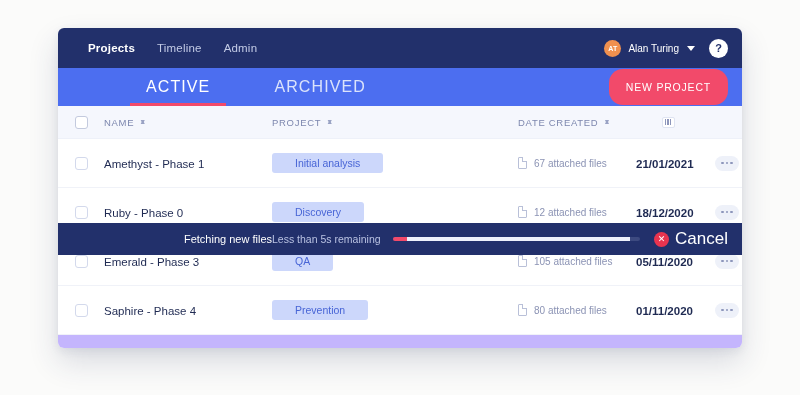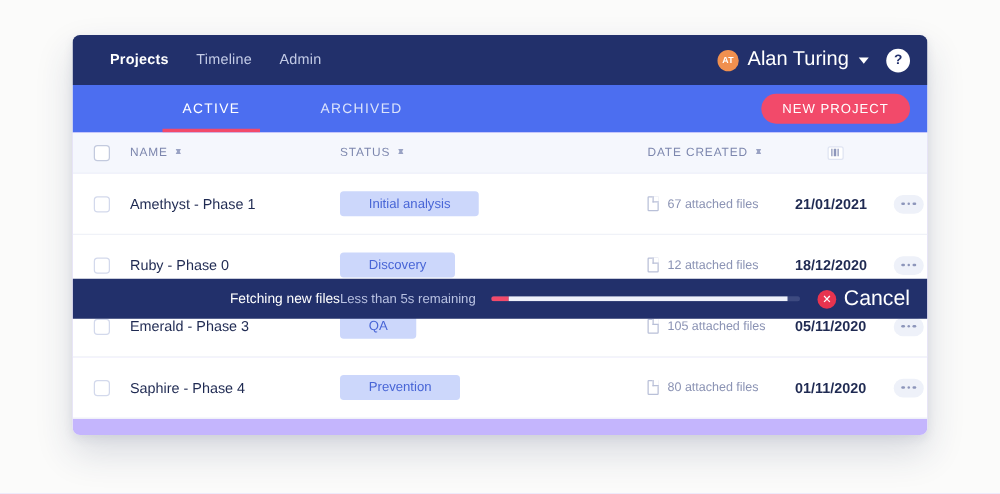--- a/index.html
+++ b/index.html
@@ -76,21 +76,21 @@
     color: #ffffff;
     font-size: 7px;
     font-weight: bold;
     display: flex;
     align-items: center;
     justify-content: center;
     letter-spacing: 0.3px;
   }
   .user-name {
     color: #ffffff;
-    font-size: 16px;
+    font-size: 10px;
     white-space: nowrap;
   }
   .caret {
     width: 0; height: 0;
     border-left: 4px solid transparent;
     border-right: 4px solid transparent;
     border-top: 5px solid #ffffff;
     margin-left: 1px;
     cursor: pointer;
   }
@@ -116,21 +116,21 @@
     display: flex;
     align-items: stretch;
     position: relative;
     padding-left: 72px;
     box-sizing: border-box;
   }
   .tab {
     display: flex;
     align-items: center;
     color: #dbe3fb;
-    font-size: 11px;
+    font-size: 16px;
     letter-spacing: 1.1px;
     padding: 0 16px;
     position: relative;
     cursor: pointer;
     white-space: nowrap;
   }
   .tab.active { color: #ffffff; }
   .tab.active::after {
     content: "";
     position: absolute;
@@ -142,21 +142,21 @@
 
   .new-project-btn {
     position: absolute;
     right: 14px;
     top: 50%;
     transform: translateY(-50%);
     background: #f24a6a;
     color: #ffffff;
     border: none;
     border-radius: 14px;
-    height: 24px;
+    height: 36px;
     padding: 0 17px;
     font-size: 10.5px;
     letter-spacing: 0.8px;
     font-family: "Liberation Sans", sans-serif;
     cursor: pointer;
     white-space: nowrap;
   }
 
   
   .table-wrap {
@@ -403,21 +403,21 @@
           <div class="checkbox head"></div>
         </div>
         <div class="col-name">
           <div class="th">
             <span>NAME</span>
             <span class="sort-icon">▲<br>▼</span>
           </div>
         </div>
         <div class="col-status">
           <div class="th">
-            <span>STATUS</span>
+            <span>PROJECT</span>
             <span class="sort-icon">▲<br>▼</span>
           </div>
         </div>
         <div class="col-date">
           <div class="th">
             <span>DATE CREATED</span>
             <span class="sort-icon">▲<br>▼</span>
           </div>
         </div>
         <div class="col-menu">

